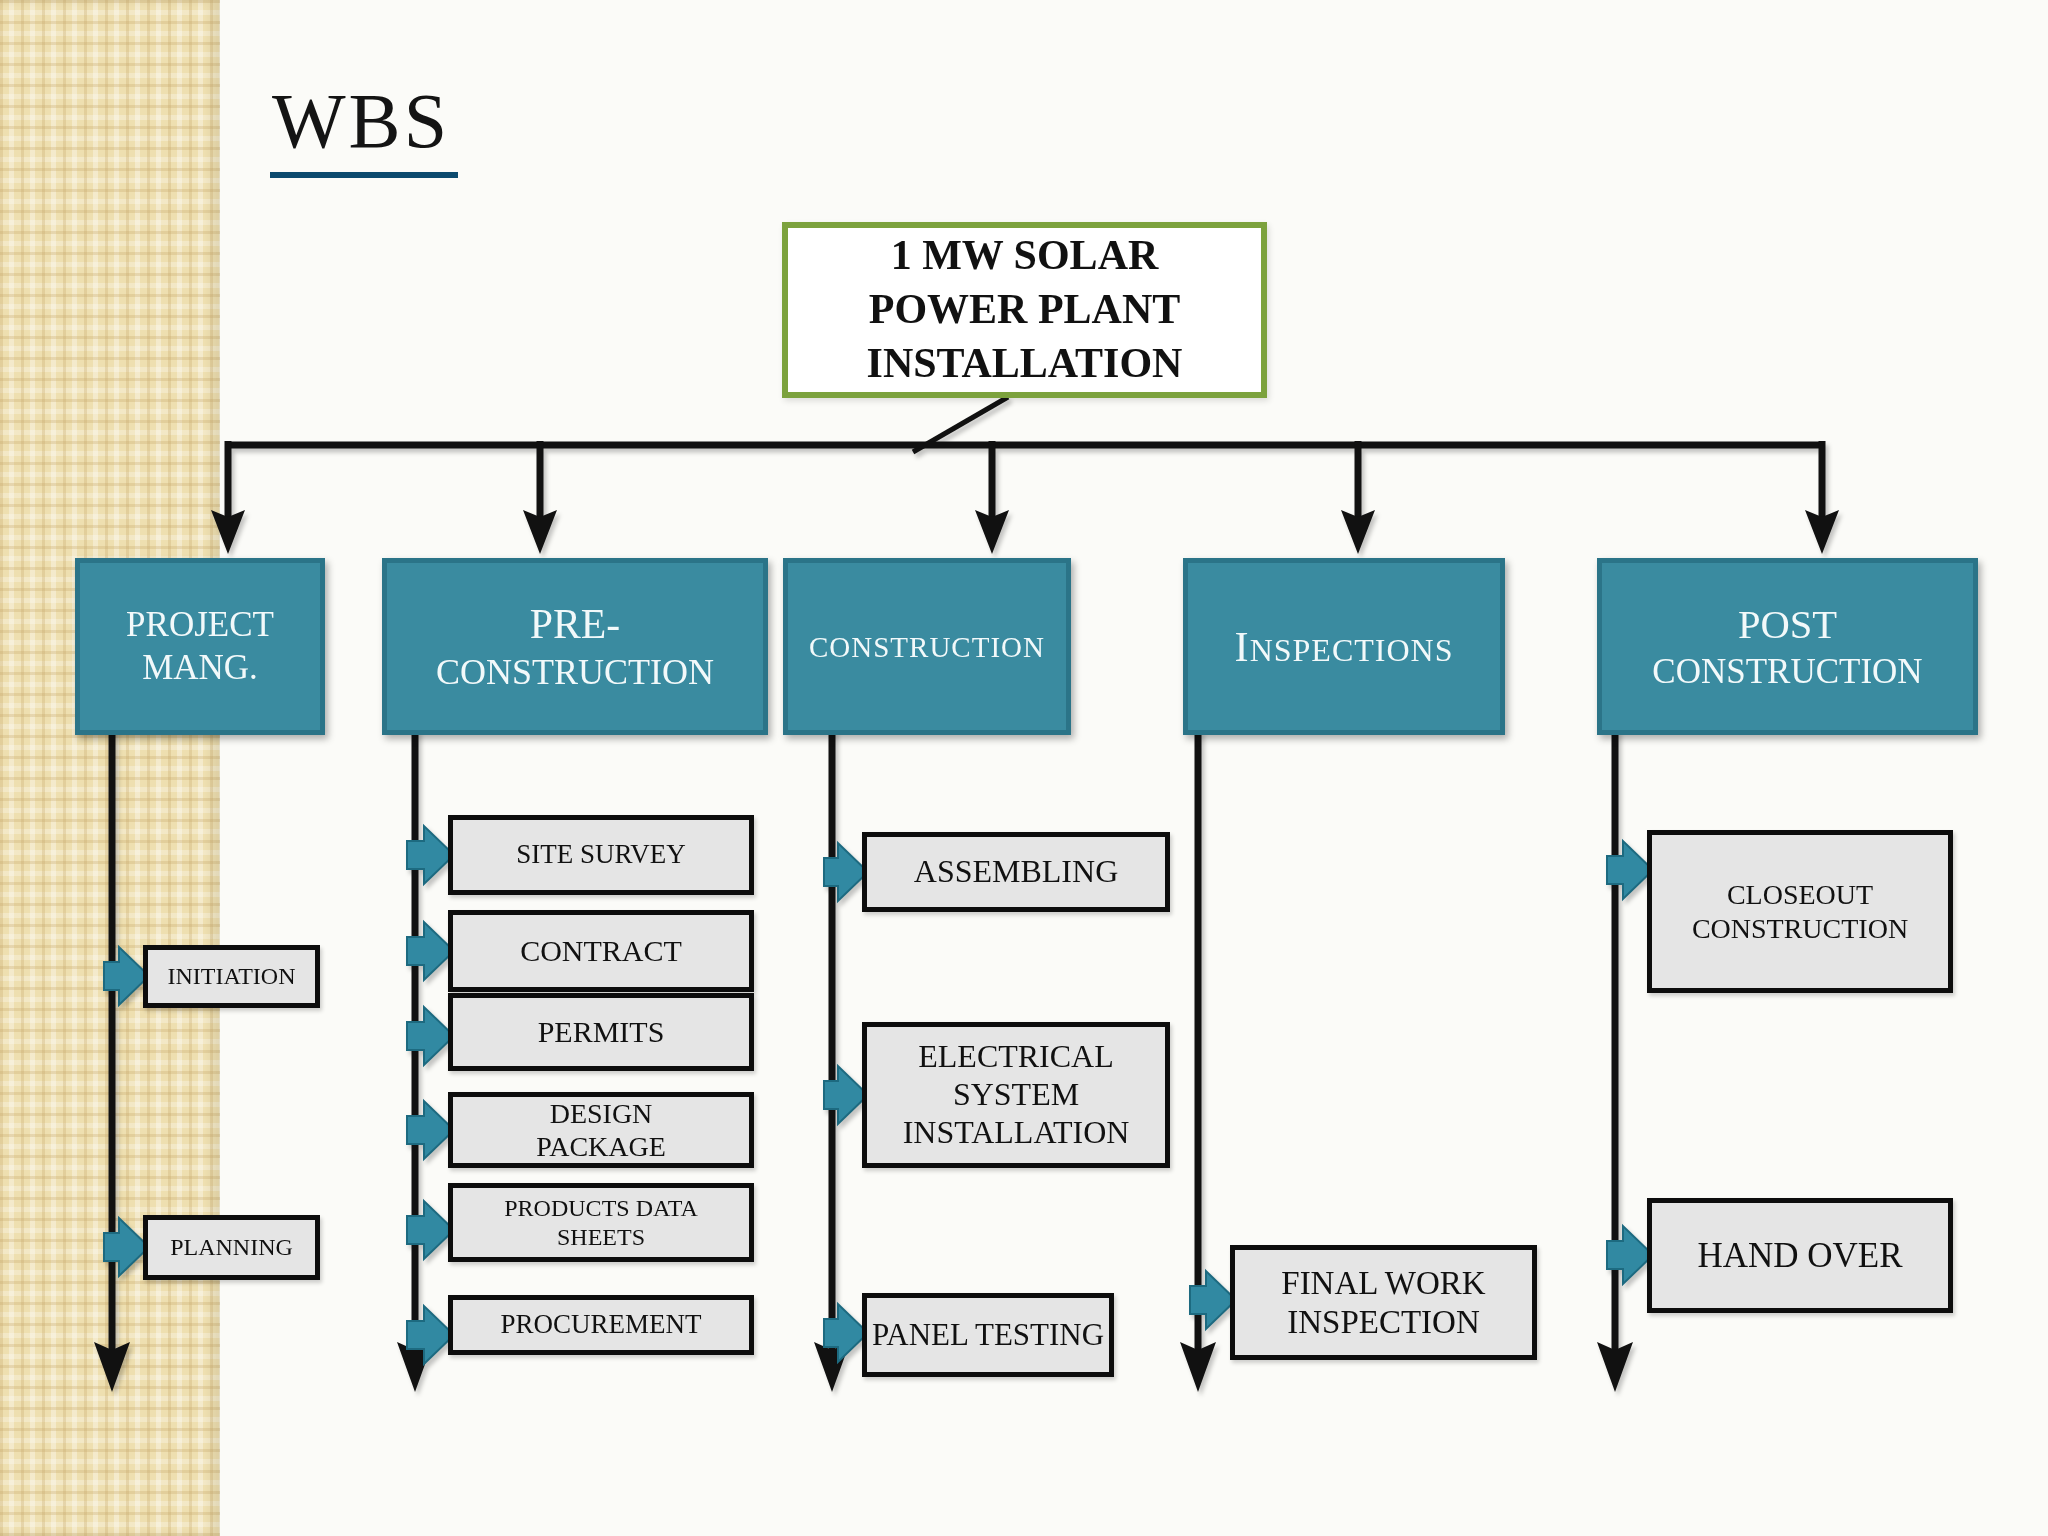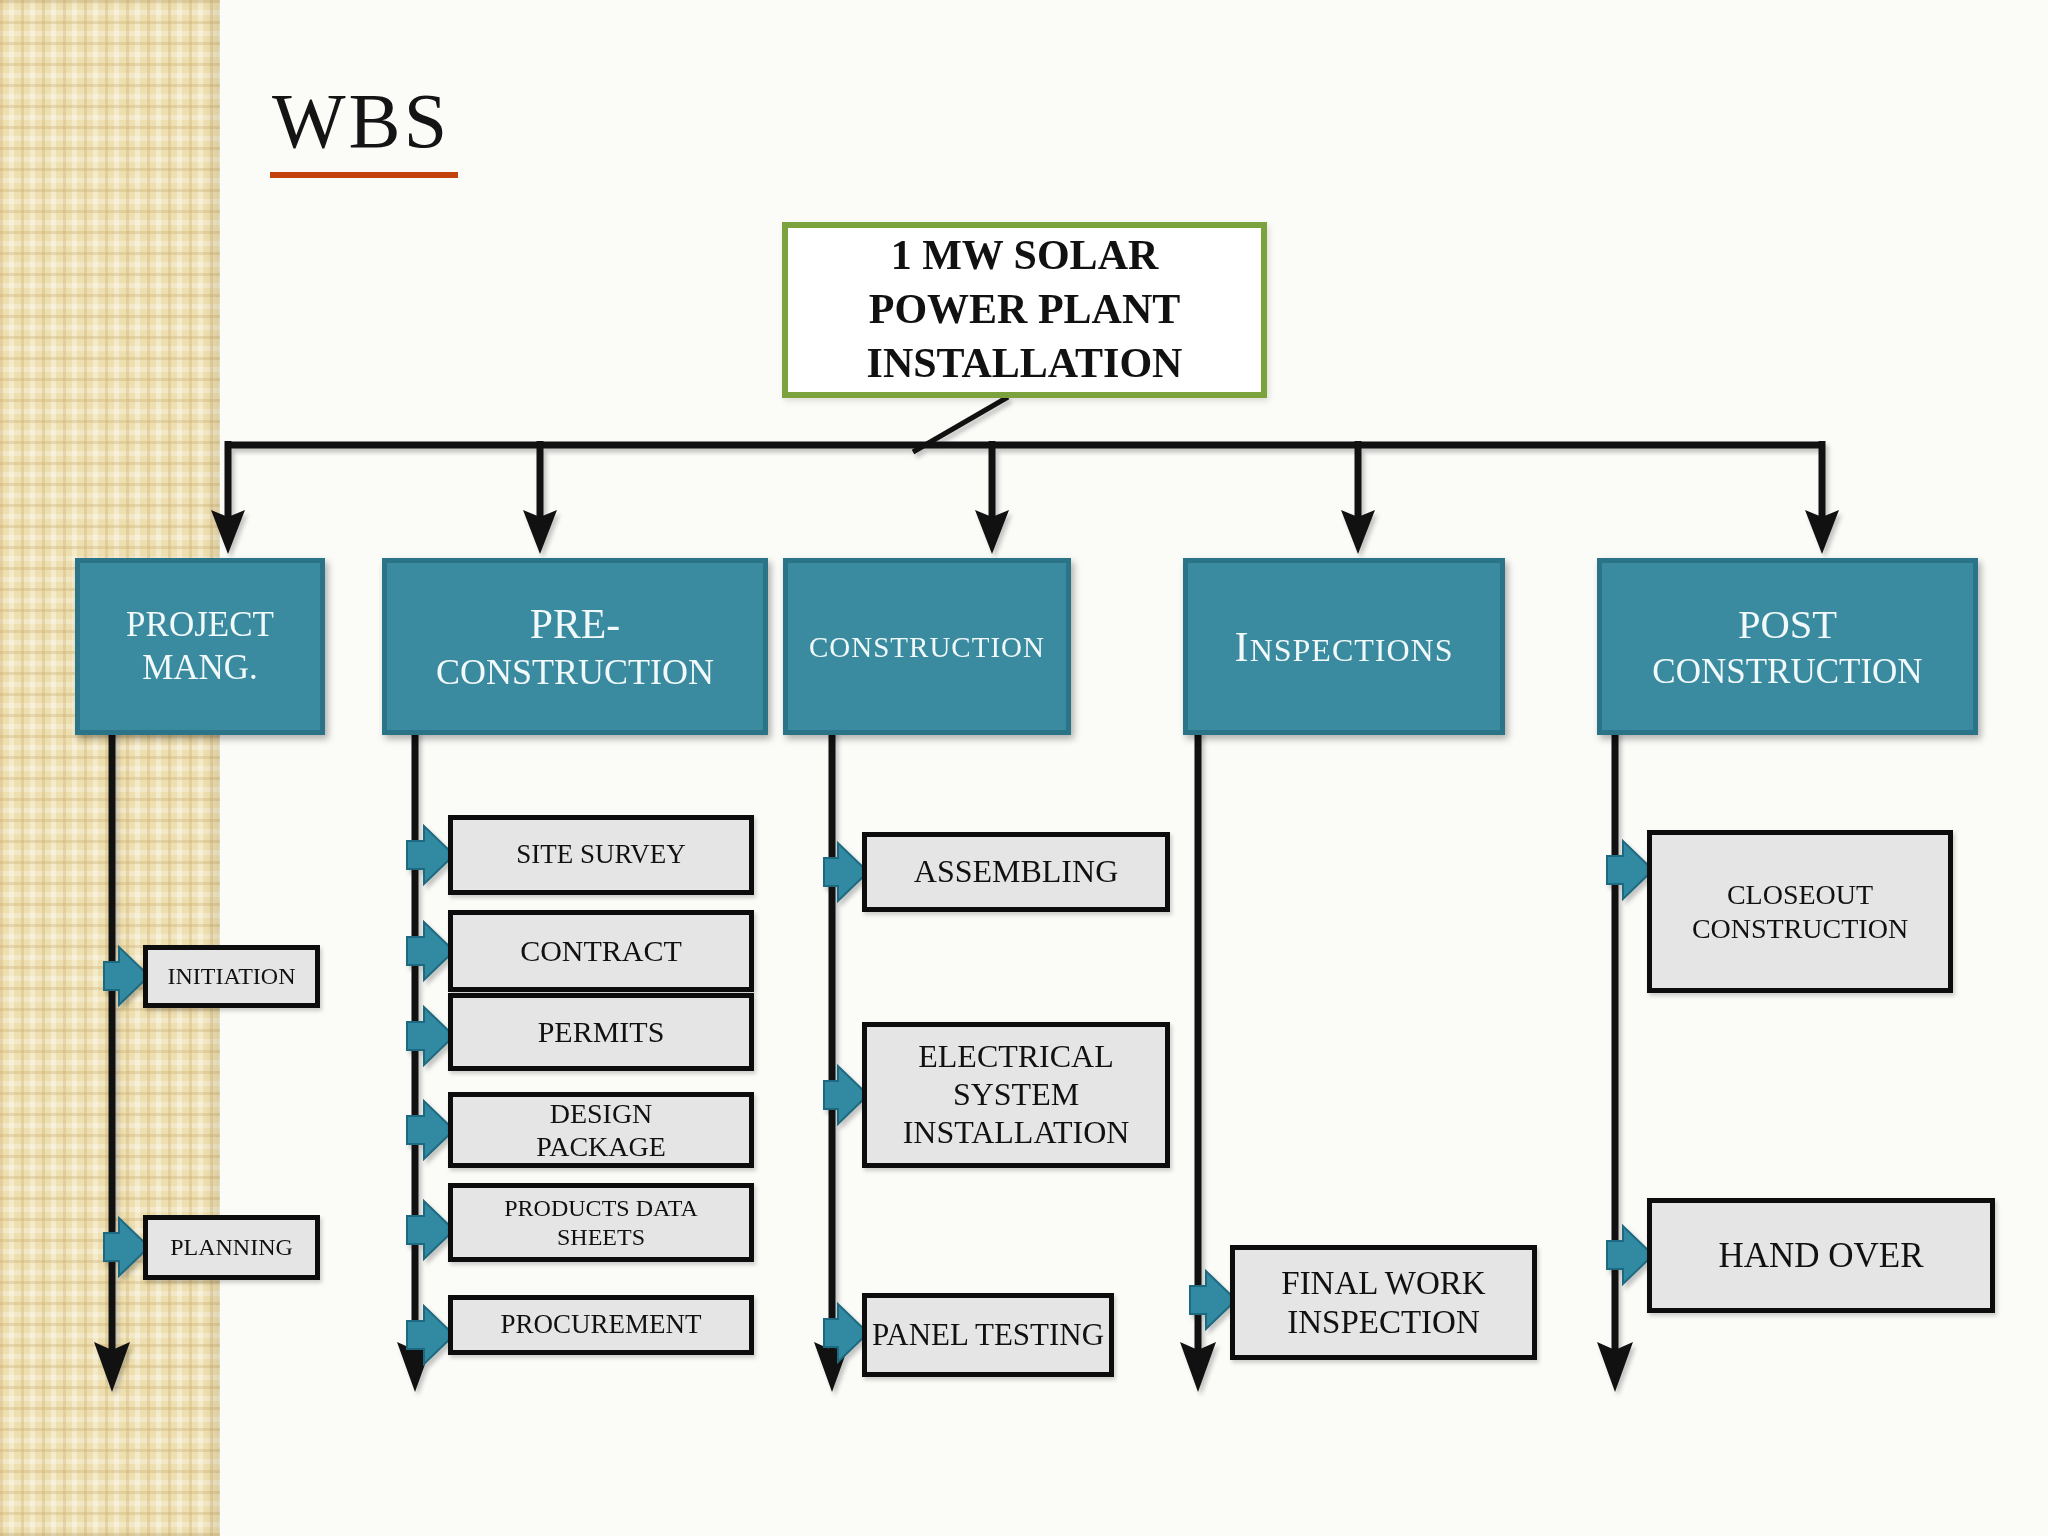--- a/index.html
+++ b/index.html
@@ -10,21 +10,21 @@
   .band{position:absolute;left:0;top:0;width:220px;height:1536px;
         background-color:#eedfb0;
         background-image:
           repeating-linear-gradient(90deg, rgba(198,167,106,.30) 0 3px, transparent 3px 21px),
           repeating-linear-gradient(0deg,  rgba(198,167,106,.30) 0 3px, transparent 3px 21px),
           repeating-linear-gradient(90deg, transparent 0 9px, rgba(255,255,255,.35) 9px 14px, transparent 14px 21px),
           repeating-linear-gradient(0deg,  transparent 0 9px, rgba(255,255,255,.28) 9px 14px, transparent 14px 21px);
         box-shadow:inset -8px 0 10px rgba(0,0,0,.07);}
 
   .title{position:absolute;left:270px;top:80px;font-size:78px;letter-spacing:3px;
-         color:#141414;border-bottom:6px solid #c2410c;padding:0 8px 10px 2px;line-height:1.05;}
+         color:#141414;border-bottom:6px solid #0c4a6e;padding:0 8px 10px 2px;line-height:1.05;}
 
   
   .root{position:absolute;left:782px;top:222px;width:485px;height:176px;
         background:#ffffff;border:6px solid #7ca23d;box-sizing:border-box;
         display:flex;align-items:center;justify-content:center;text-align:center;
         box-shadow:2px 3px 6px rgba(0,0,0,.12);}
   .root .lbl{display:inline-block;max-width:400px;font-weight:bold;font-size:42px;line-height:1.28;}
 
   
   .wires{position:absolute;left:0;top:0;width:2048px;height:1536px;
@@ -64,21 +64,21 @@
   .b-pds .lbl{max-width:250px;}
   .b-proc    {left:448px;top:1295px;width:306px;height:60px; font-size:27px;align-items:center;}
 
   .b-asm     {left:862px;top:832px; width:308px;height:80px; font-size:32px;}
   .b-esi     {left:862px;top:1022px;width:308px;height:146px;font-size:32px;}
   .b-panel   {left:862px;top:1293px;width:252px;height:84px; font-size:31px;}
 
   .b-fwi     {left:1230px;top:1245px;width:307px;height:115px;font-size:33px;}
 
   .b-closeout{left:1647px;top:830px; width:306px;height:163px;font-size:28px;}
-  .b-hand    {left:1647px;top:1198px;width:348px;height:115px;font-size:35px;}
+  .b-hand    {left:1647px;top:1198px;width:306px;height:115px;font-size:35px;}
 </style>
 </head>
 <body>
 
 <div class="canvas">
 
   <div class="band"></div>
 
   <div class="title">WBS</div>
 

